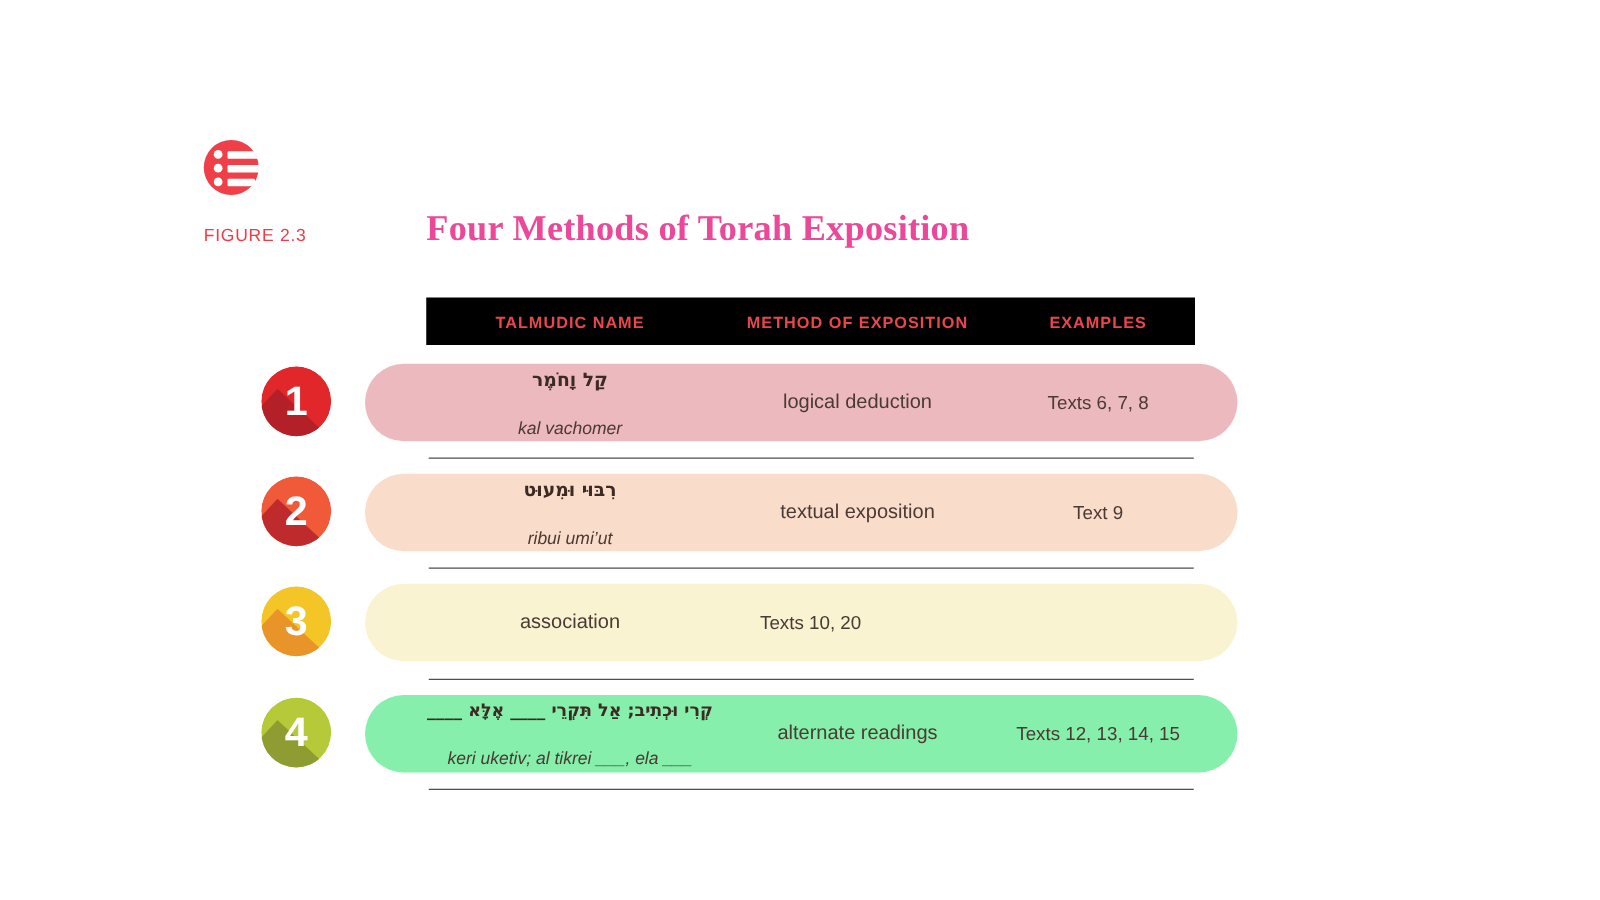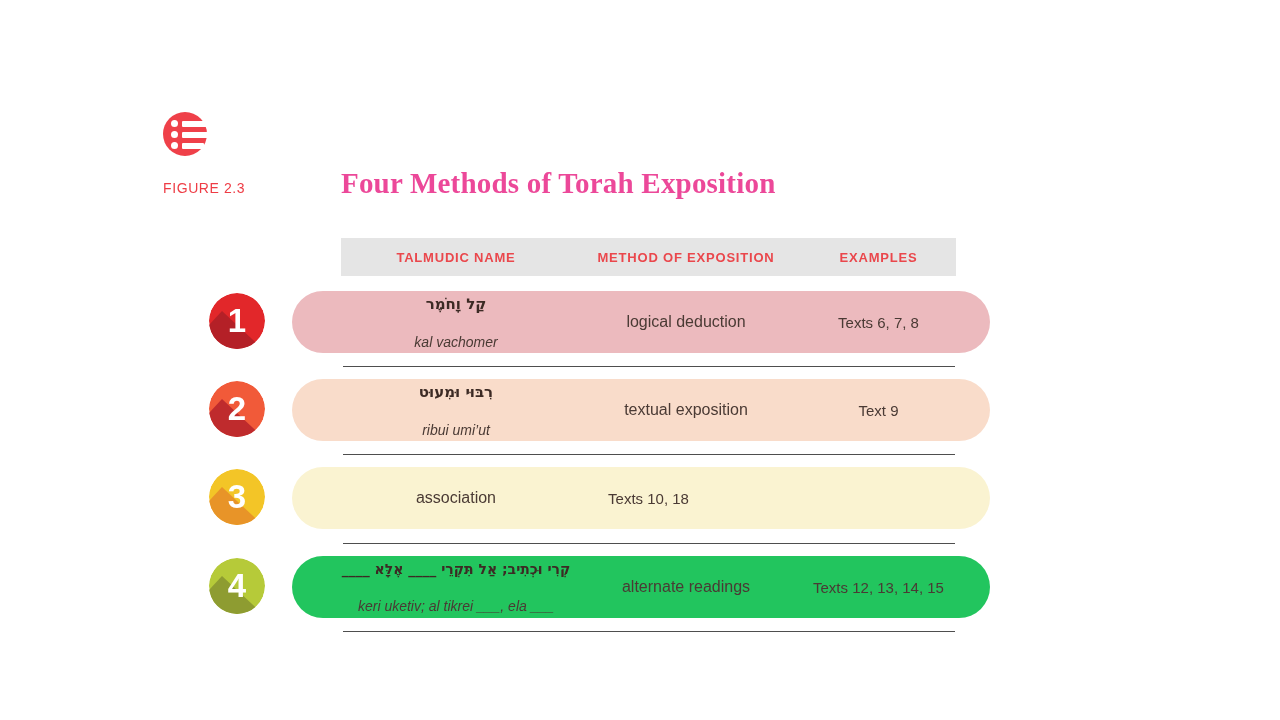--- a/index.html
+++ b/index.html
@@ -15,21 +15,21 @@
   .logo .d1{top:8px}.logo .d2{top:19px}.logo .d3{top:30px}
   .logo .b1{top:8.5px;width:26px}.logo .b2{top:19.5px;width:32px}.logo .b3{top:30.5px;width:22px}
   
   .fig-label{position:absolute;left:163px;top:180px;font-size:14px;font-weight:normal;
     letter-spacing:0.6px;color:#ee3c45;}
   
   .title{position:absolute;left:341px;top:167px;font-family:"Liberation Serif","DejaVu Serif",serif;
     font-weight:bold;font-size:29px;color:#ec4899;letter-spacing:0.2px;}
   
   .header-band{position:absolute;left:341px;top:238px;width:615px;height:38px;
-    background:#e5e5e5;display:flex;align-items:center;}
+    background:#000000;display:flex;align-items:center;}
   .header-cell{font-size:13px;font-weight:bold;letter-spacing:0.8px;color:#ea474c;text-align:center;}
   .hc1{width:230px}.hc2{width:230px}.hc3{width:155px}
   
   .pill{position:absolute;left:292px;width:698px;height:62px;border-radius:31px;
     display:flex;align-items:center;padding-left:49px;box-sizing:border-box;}
   .col{display:flex;flex-direction:column;justify-content:center;text-align:center;}
   .c1{width:230px}.c2{width:230px}.c3{width:155px}
   .hebrew{font-family:"DejaVu Sans",sans-serif;font-weight:bold;font-size:15px;color:#3c2a24;
     direction:rtl;line-height:1.35;}
   .translit{font-style:italic;font-size:14px;color:#4a3a34;margin-top:19px;}
@@ -110,31 +110,31 @@
   <div class="badge" style="top:469px">
     <div style="position: absolute; inset: 0px; border-radius: 50%; background: rgb(243, 197, 39);"></div>
     <div class="shadow" style="background: rgb(232, 148, 40);"></div>
     <div class="num">3</div>
   </div>
   <div class="pill" style="top: 467px; background: rgb(250, 243, 209);">
     <div class="col c2">
         <div class="method">association</div>
       </div>
     <div class="col c3">
-        <div class="examples">Texts 10, 18</div>
+        <div class="examples">Texts 10, 20</div>
       </div>
   </div>
   <div class="sep" style="top:543px"></div>
 
   <div class="badge" style="top:558px">
     <div style="position: absolute; inset: 0px; border-radius: 50%; background: rgb(182, 202, 57);"></div>
     <div class="shadow" style="background: rgb(142, 156, 49);"></div>
     <div class="num">4</div>
   </div>
-  <div class="pill" style="top: 556px; background: #22c55e;">
+  <div class="pill" style="top: 556px; background: #86efac;">
     <div class="col c1">
       <div class="hebrew" style="font-size:14px">קְרִי וּכְתִיב; אַל תִּקְרֵי ____ אֶלָּא ____</div>
       <div class="translit">keri uketiv; al tikrei ___, ela ___</div>
     </div>
     <div class="col c2">
         <div class="method">alternate readings</div>
       </div>
     <div class="col c3">
         <div class="examples">Texts 12, 13, 14, 15</div>
       </div>

